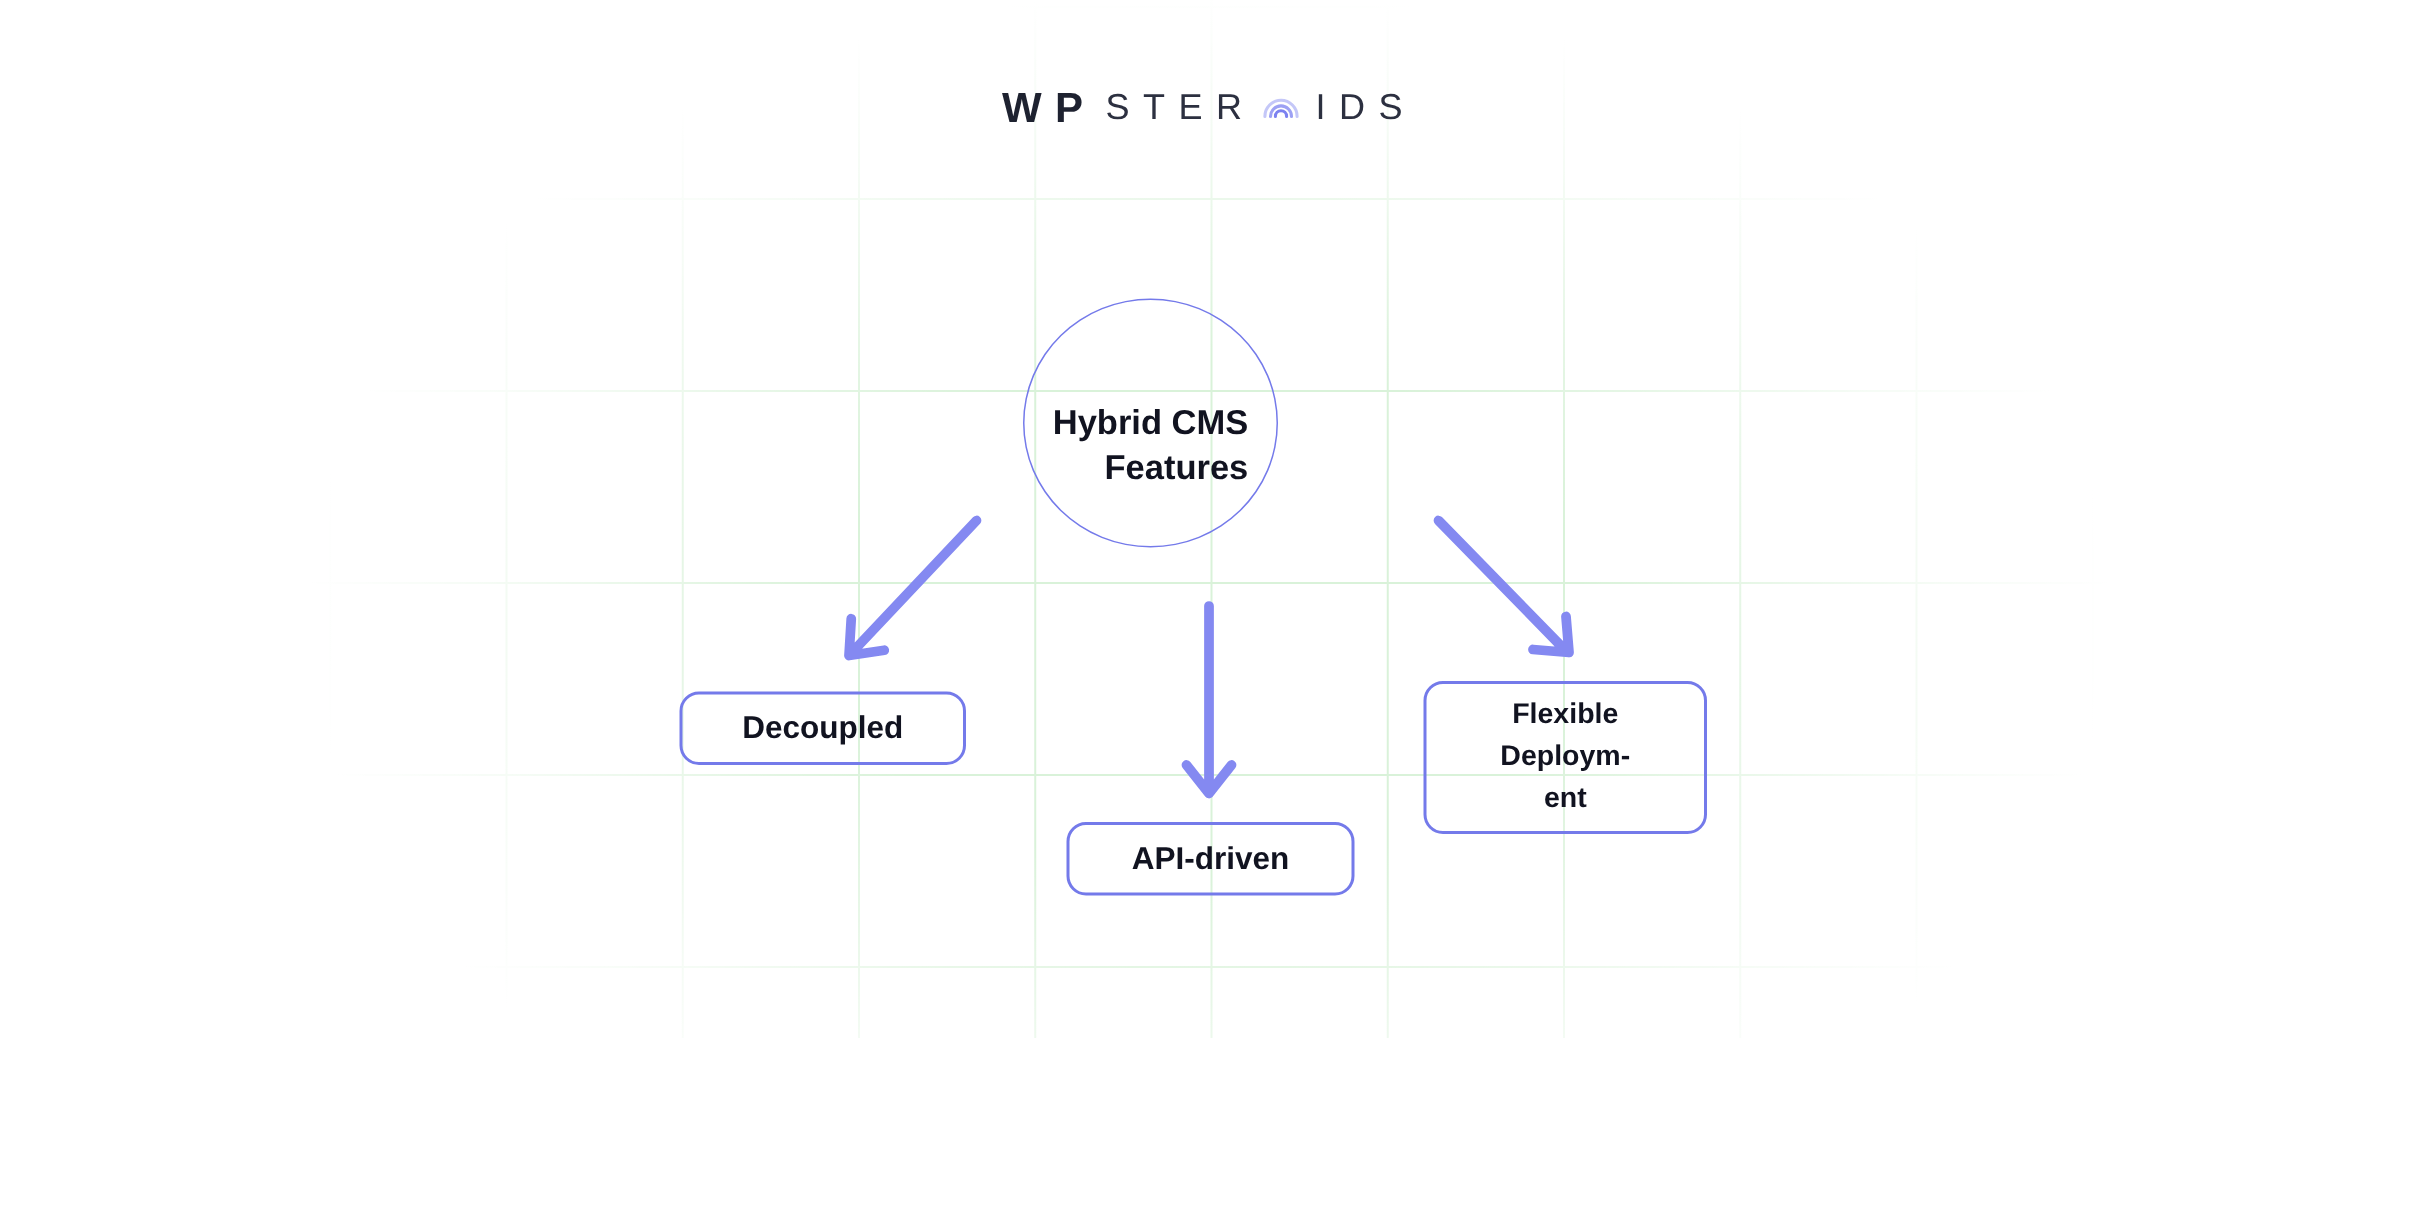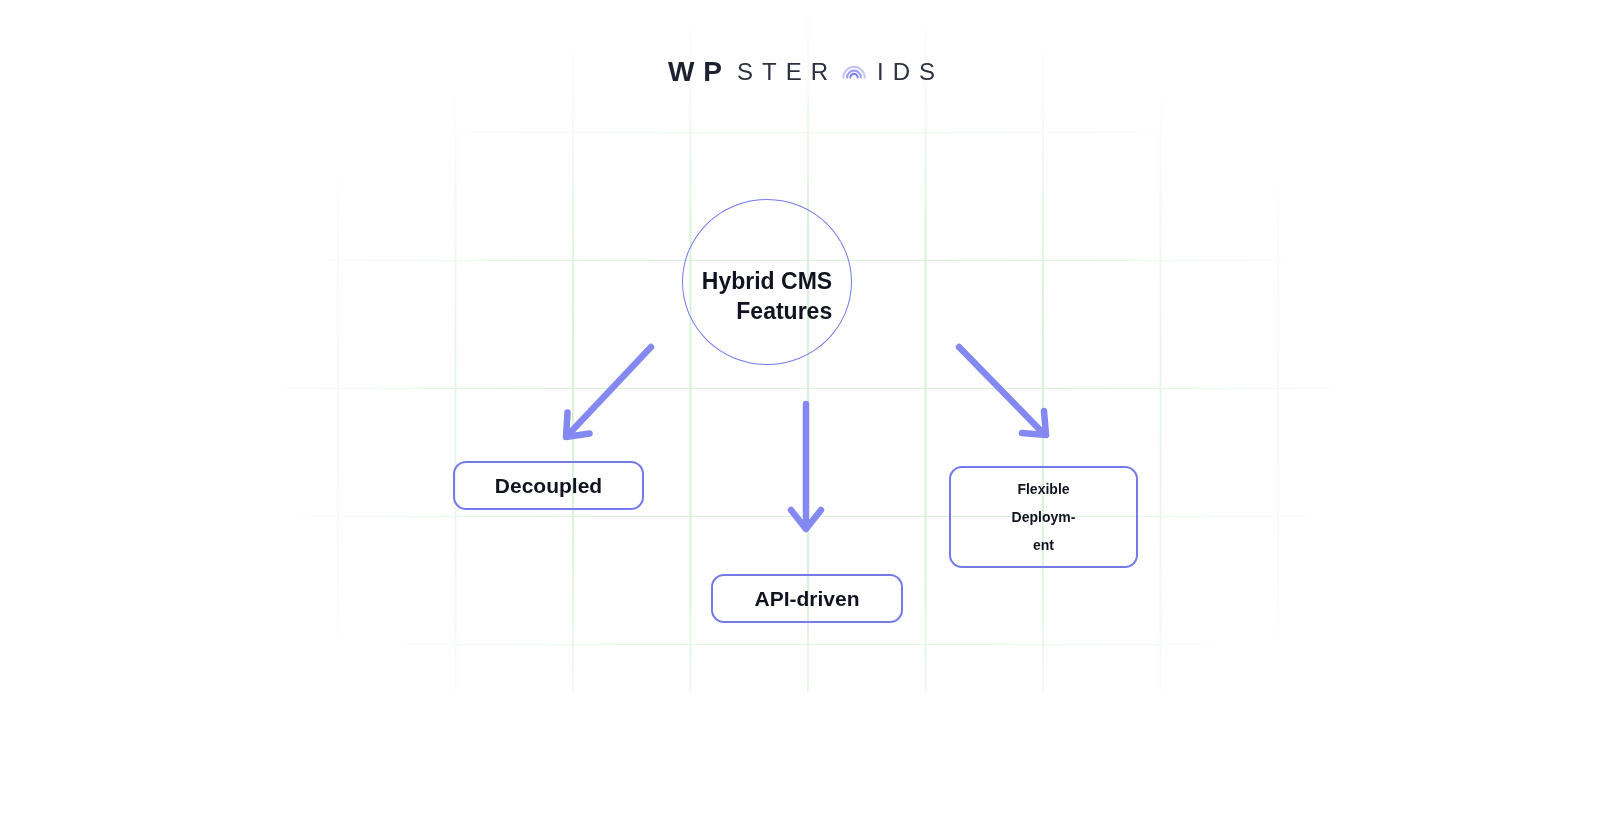--- a/index.html
+++ b/index.html
@@ -110,22 +110,22 @@
     display: flex;
     flex-direction: column;
     align-items: center;
     justify-content: center;
     text-align: center;
     box-sizing: border-box;
     color: var(--text, #111320);
     font-weight: 700;
   }
   .box-decoupled   { left: 453px; top: 461px; width: 191px; height: 49px;  font-size: 21px; }
-  .box-api         { left: 711px; top: 574px; width: 192px; height: 49px;  font-size: 21px; }
-  .box-flexible    { left: 949px; top: 466px; width: 189px; height: 102px; font-size: 14px; line-height: 28px; }
+  .box-api         { left: 711px; top: 548px; width: 192px; height: 49px;  font-size: 21px; }
+  .box-flexible    { left: 949px; top: 454px; width: 189px; height: 102px; font-size: 19px; line-height: 28px; }
   
   .footer-url {
     position: absolute;
     left: 0;
     right: 0;
     top: 759px;
     text-align: center;
     font-size: 17px;
     letter-spacing: 0.4px;
     color: var(--footer-text, #9e9e9e);

